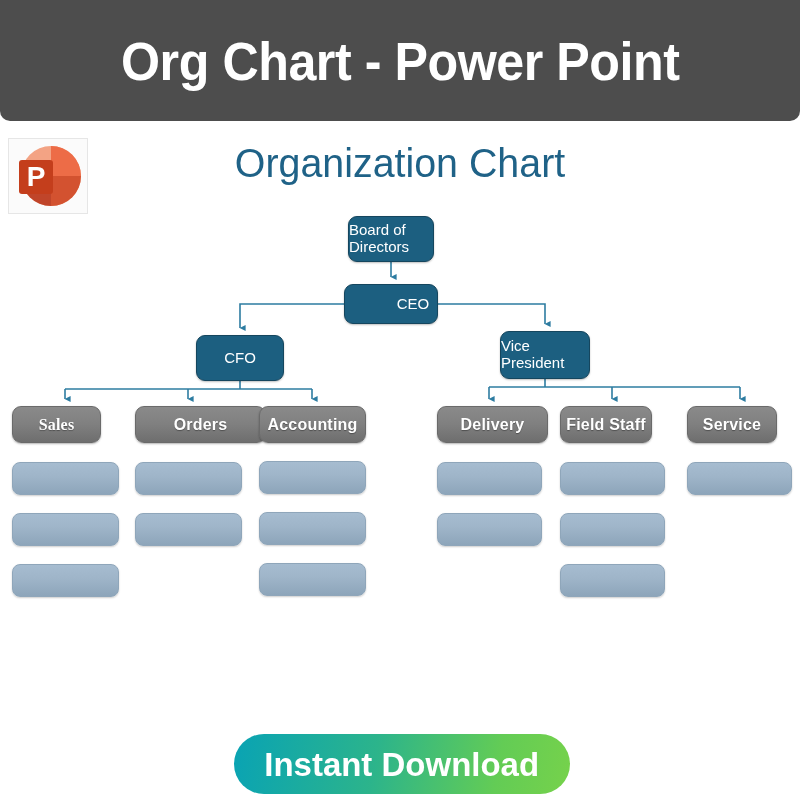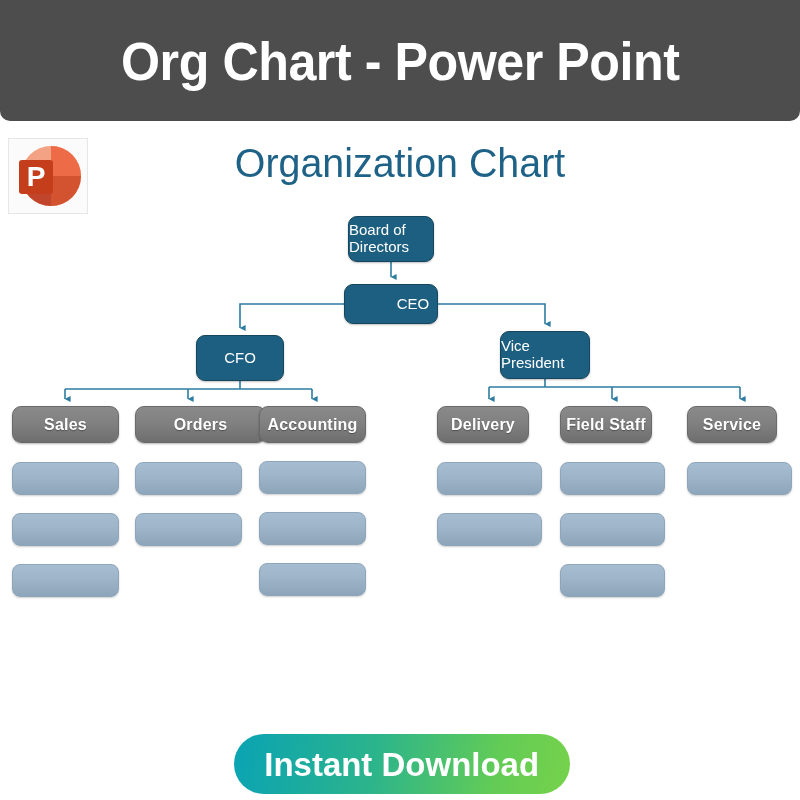--- a/index.html
+++ b/index.html
@@ -202,24 +202,24 @@
   </g>
 </svg>
 
 <div id="org-chart">
 
   <div class="node node-exec" style="left:348px;top:216px;width:86px;height:46px;">Board of Directors</div>
   <div class="node node-exec" style="left:344px;top:284px;width:94px;height:40px;padding-left:44px;">CEO</div>
   <div class="node node-exec" style="left:196px;top:335px;width:88px;height:46px;">CFO</div>
   <div class="node node-exec" style="left:500px;top:331px;width:90px;height:48px;">Vice President</div>
 
-  <div class="node node-dept" style="left:12px;top:406px;width:107px;height:37px;">Sales</div>
+  <div class="node node-dept" style="left:12px;top:406px;width:89px;height:37px;font-family:Liberation Serif, serif;">Sales</div>
   <div class="node node-dept" style="left:135px;top:406px;width:131px;height:37px;">Orders</div>
   <div class="node node-dept" style="left:259px;top:406px;width:107px;height:37px;">Accounting</div>
-  <div class="node node-dept" style="left:437px;top:406px;width:92px;height:37px;">Delivery</div>
+  <div class="node node-dept" style="left:437px;top:406px;width:111px;height:37px;">Delivery</div>
   <div class="node node-dept" style="left:560px;top:406px;width:92px;height:37px;">Field Staff</div>
   <div class="node node-dept" style="left:687px;top:406px;width:90px;height:37px;">Service</div>
 
   <div class="node node-blank" style="left:12px;top:462px;width:107px;height:33px;"></div>
   <div class="node node-blank" style="left:12px;top:513px;width:107px;height:33px;"></div>
   <div class="node node-blank" style="left:12px;top:564px;width:107px;height:33px;"></div>
   <div class="node node-blank" style="left:135px;top:462px;width:107px;height:33px;"></div>
   <div class="node node-blank" style="left:135px;top:513px;width:107px;height:33px;"></div>
   <div class="node node-blank" style="left:259px;top:461px;width:107px;height:33px;"></div>
   <div class="node node-blank" style="left:259px;top:512px;width:107px;height:33px;"></div>

